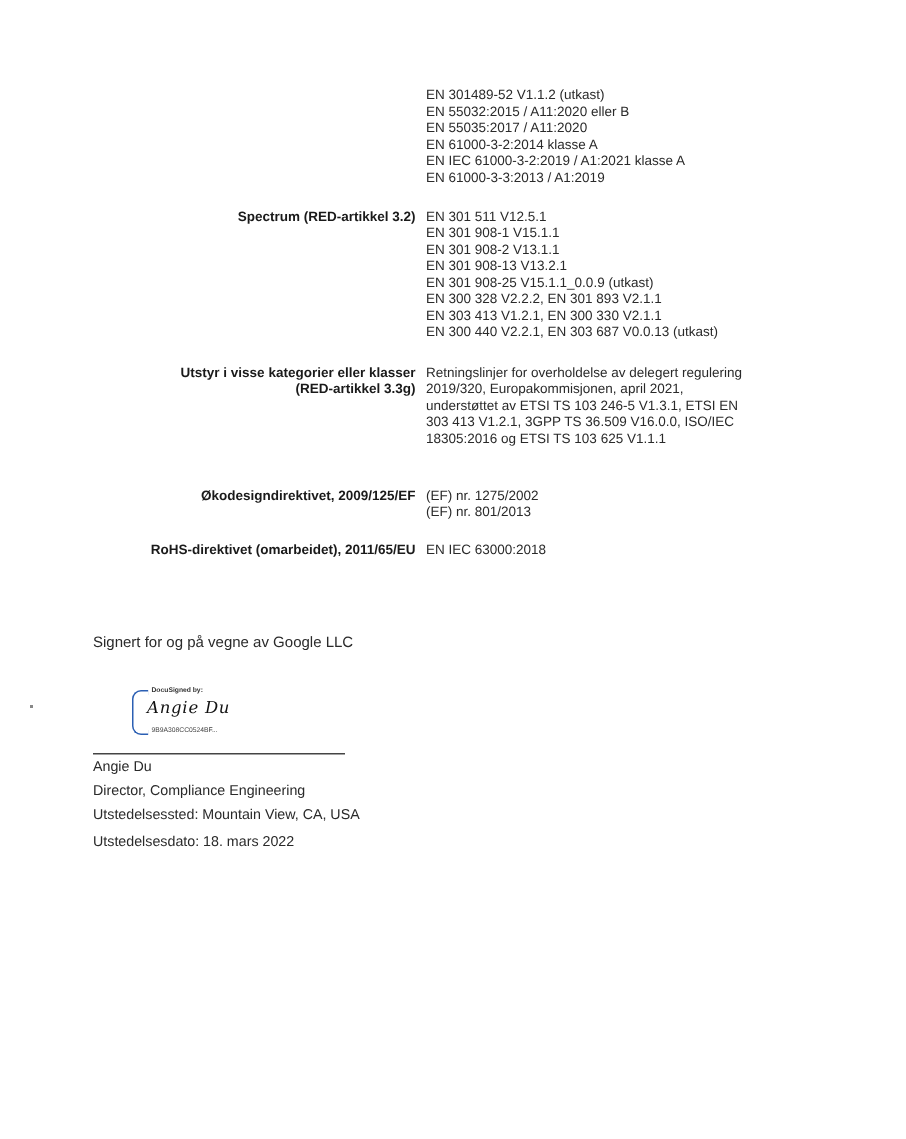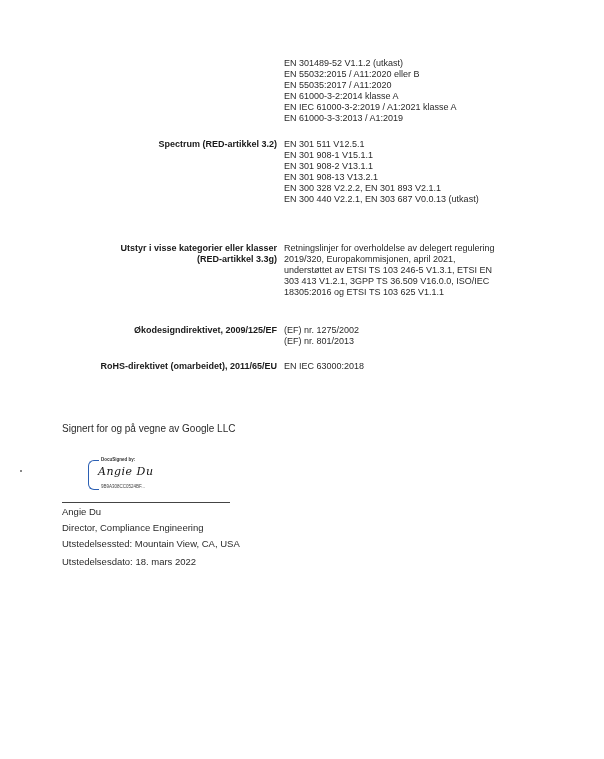--- a/index.html
+++ b/index.html
@@ -140,21 +140,23 @@
     </div>
   </div>
 
   <div class="std-row" style="top:139px;">
     <div class="std-label">Spectrum (RED-artikkel 3.2)</div>
     <div class="std-values">
       <span class="line">EN 301 511 V12.5.1</span>
       <span class="line">EN 301 908-1 V15.1.1</span>
       <span class="line">EN 301 908-2 V13.1.1</span>
       <span class="line">EN 301 908-13 V13.2.1</span>
+      <span class="line">EN 301 908-25 V15.1.1_0.0.9 (utkast)</span>
       <span class="line">EN 300 328 V2.2.2, EN 301 893 V2.1.1</span>
+      <span class="line">EN 303 413 V1.2.1, EN 300 330 V2.1.1</span>
       <span class="line">EN 300 440 V2.2.1, EN 303 687 V0.0.13 (utkast)</span>
     </div>
   </div>
 
   <div class="std-row" style="top:243px;">
     <div class="std-label">
       <span style="display:block;margin-left:40px;">Utstyr i visse kategorier eller klasser</span>
       <span style="display:block;">(RED-artikkel 3.3g)</span>
     </div>
     <div class="std-values">

